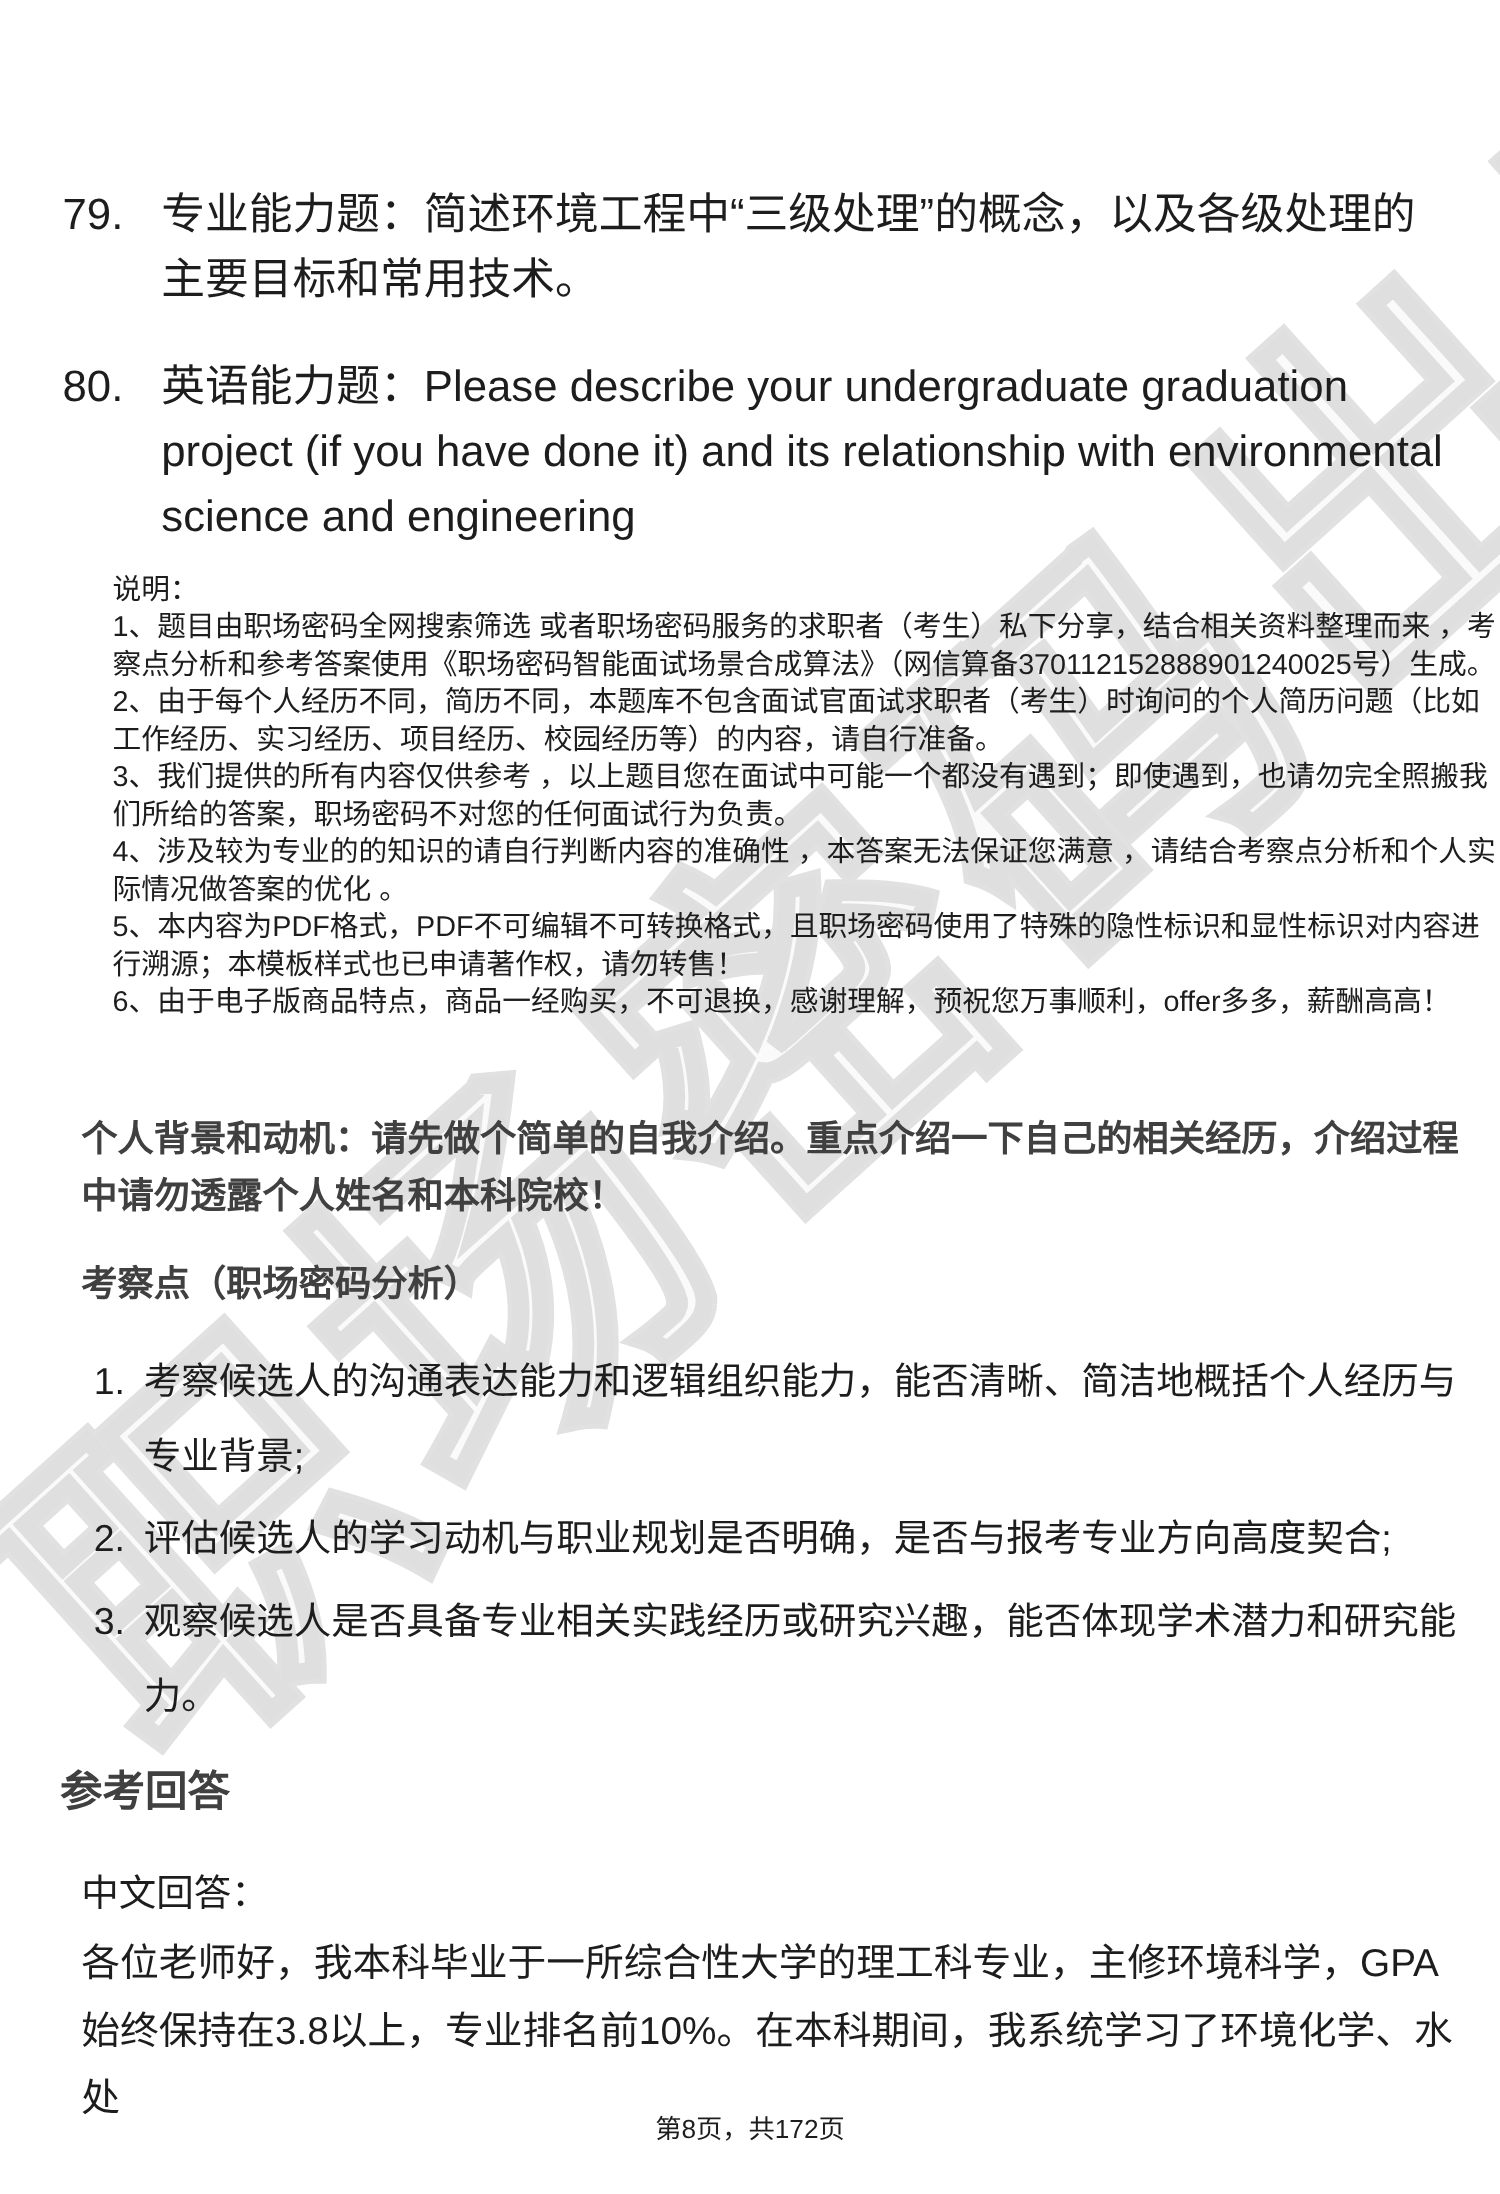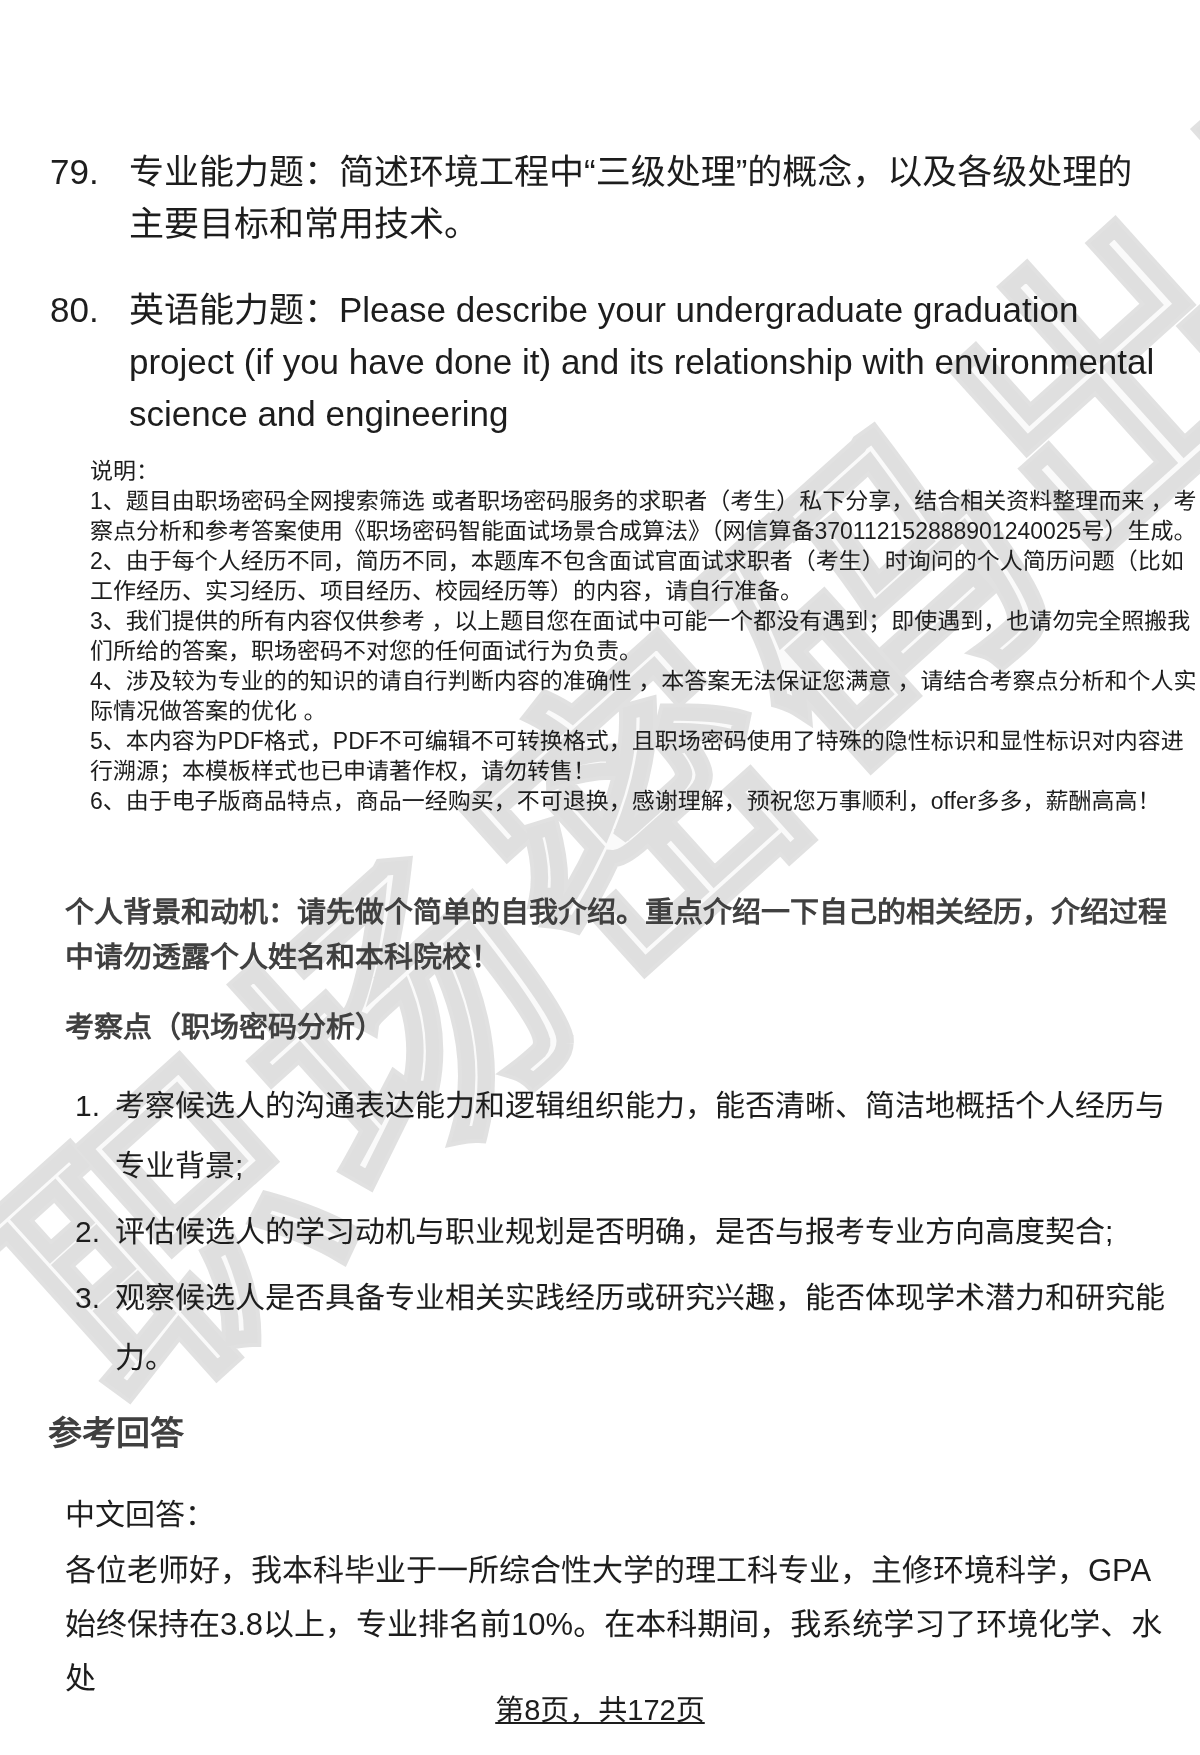--- a/index.html
+++ b/index.html
@@ -103,22 +103,21 @@
     left: 65px; top: 1544px;
     width: 1110px;
     font-size: 31px;
     line-height: 54px;
   }
   .footer {
     position: absolute;
     left: 0; top: 1686px;
     width: 100%;
     text-align: center;
-    font-size: 29px;
-    text-decoration: underline;
+    font-size: 21px;
   }
 </style>
 </head>
 <body>
 
 <div class="page">
 
   <div class="watermark">职场密码出品</div>
 
   <div class="content">

